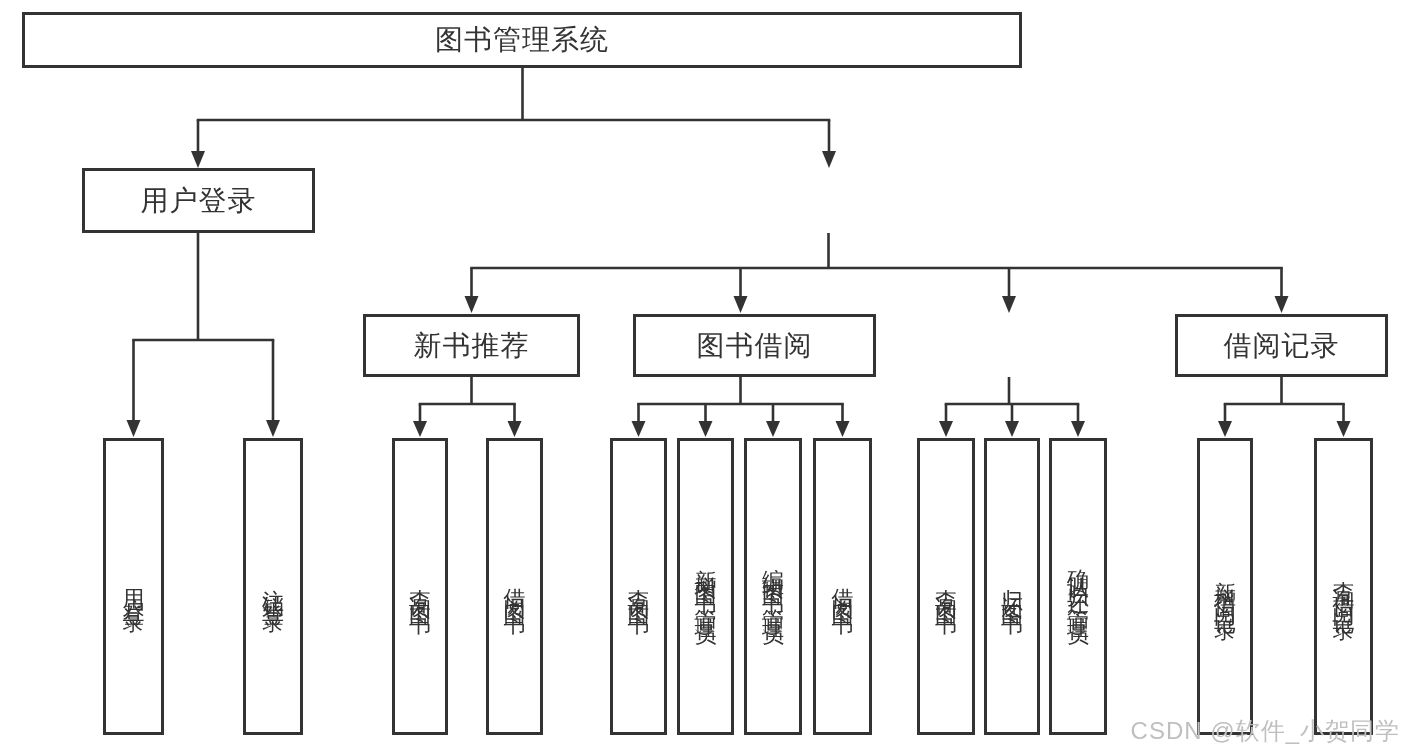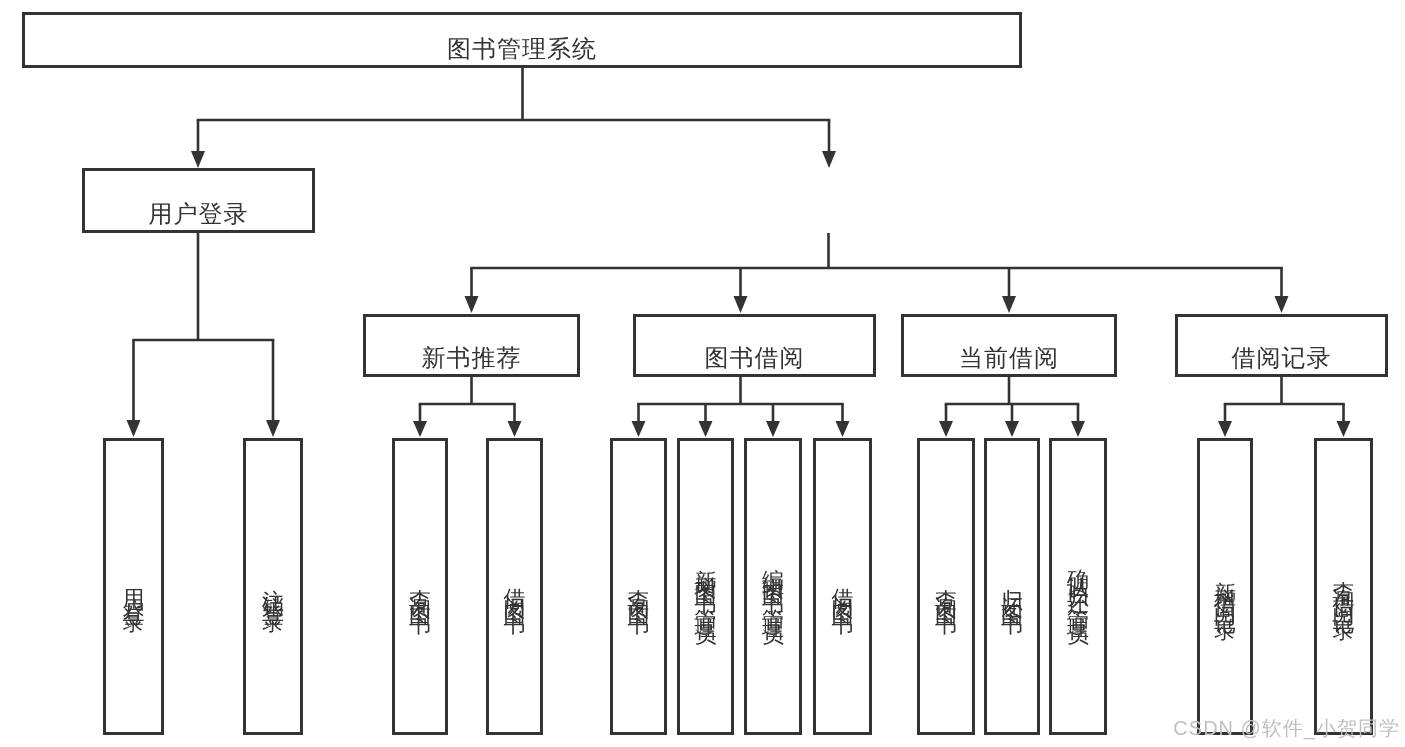--- a/index.html
+++ b/index.html
@@ -14,34 +14,34 @@
   .connectors line{stroke:#333333;stroke-width:2.6;}
   .connectors polygon{fill:#333333;}
   .node{
     position:absolute;
     box-sizing:border-box;
     background:#ffffff;
     border:3px solid #333333;
     display:flex;align-items:center;justify-content:center;
     color:#333333;
   }
-  .hnode{font-size:24px;letter-spacing:1px;white-space:nowrap;align-items:flex-end;}
+  .hnode{font-size:28px;letter-spacing:1px;white-space:nowrap;}
   .leaf{
     writing-mode:vertical-rl;
     text-orientation:mixed;
     font-size:22px;
     letter-spacing:8px;
     line-height:1;
     display:flex;align-items:center;justify-content:center;
   }
   .leaf .lbl{white-space:nowrap;}
   .watermark{
     position:absolute;
     right:5px;top:715px;
-    font-size:20px;
+    font-size:24px;
     color:#bfbfbf;
     white-space:nowrap;
     z-index:5;
     letter-spacing:1px;
   }
 </style>
 </head>
 <body>
 
 <div class="canvas">
@@ -122,23 +122,20 @@
   <div class="node hnode" style="left:82px;top:168px;width:233px;height:65px;">
     <span>用户登录</span>
   </div>
 
   <div class="node hnode" style="left:363px;top:314px;width:217px;height:63px;">
     <span>新书推荐</span>
   </div>
   <div class="node hnode" style="left:633px;top:314px;width:243px;height:63px;">
     <span>图书借阅</span>
   </div>
-  <div class="node hnode" style="left:901px;top:314px;width:216px;height:63px;">
-    <span>当前借阅</span>
-  </div>
   <div class="node hnode" style="left:1175px;top:314px;width:213px;height:63px;">
     <span>借阅记录</span>
   </div>
 
   <div class="node leaf" style="left:103px;top:438px;width:61px;height:297px;">
     <span class="lbl">用户登录</span>
   </div>
   <div class="node leaf" style="left:243px;top:438px;width:60px;height:297px;">
     <span class="lbl">注销登录</span>
   </div>

